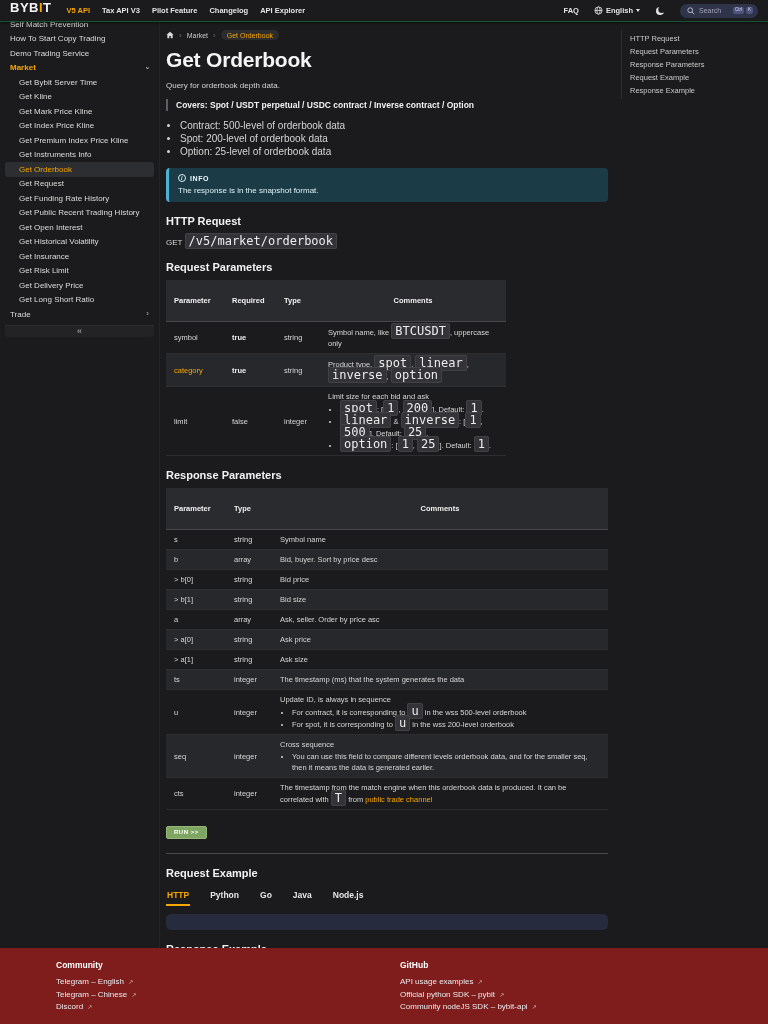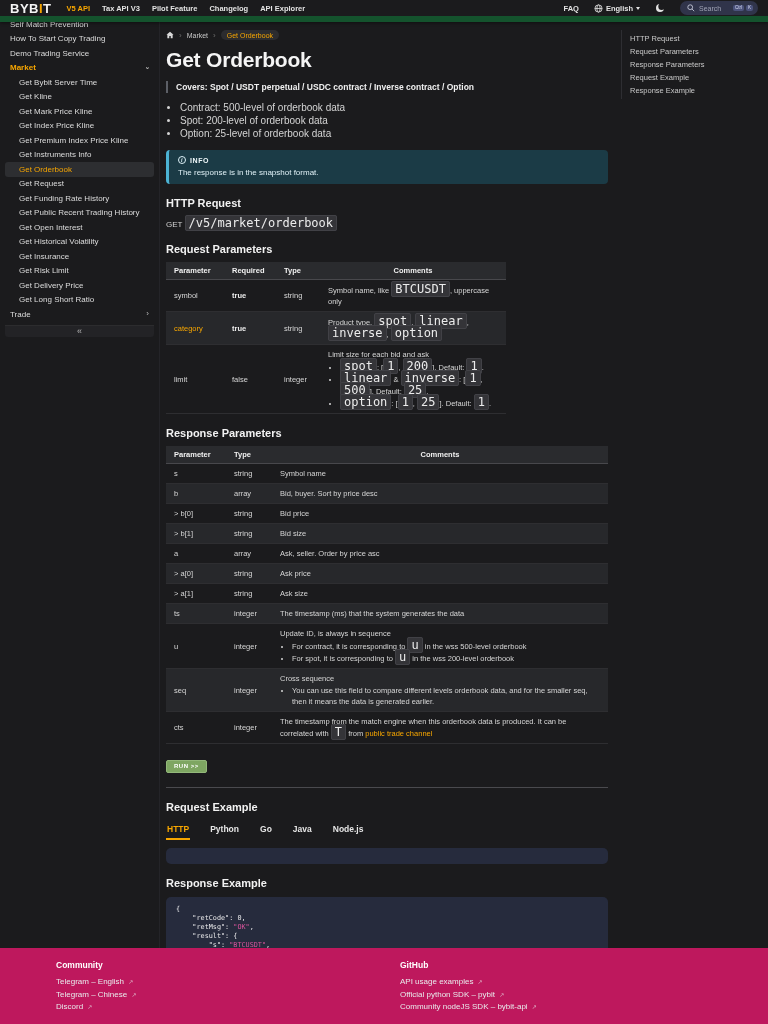--- a/index.html
+++ b/index.html
@@ -2,22 +2,22 @@
 <html><head>
 <meta charset="utf-8">
 <style>
   * { box-sizing: border-box; margin: 0; padding: 0; }
   html,body { width:768px; height:1024px; overflow:hidden; }
   body { background:#1b1b1d; color:#dadada; font-family:"Liberation Sans",sans-serif; position:relative; }
   .accent { color:#f7a600; }
 
   
   .navbar { position:absolute; top:0; left:0; right:0; height:22px; background:#1b1b1d;
-            display:flex; align-items:center; gap:11px; padding:0 10px;
-            border-bottom:6px solid #14532d; box-shadow:0 1px 3px rgba(0,0,0,.45); z-index:9; }
+            display:flex; gap:11px; padding:0 10px;
+            border-bottom:1px solid #14532d; box-shadow:0 1px 3px rgba(0,0,0,.45); z-index:9; }
   .logo { font-size:13px; font-weight:800; letter-spacing:.5px; color:#f4f4f4; margin-right:4px; }
   .nav-links { display:flex; gap:12px; align-items:center; }
   .nav-link { font-size:7.5px; font-weight:600; color:#e3e3e3; text-decoration:none; cursor:pointer; }
   .nav-link.active { color:#f7a600; }
   .nav-right { margin-left:auto; display:flex; align-items:center; gap:15px; }
   .lang { display:flex; align-items:center; gap:3px; font-size:7.5px; font-weight:600; color:#e3e3e3; cursor:pointer; }
   .caret { width:0; height:0; border-left:2.5px solid transparent; border-right:2.5px solid transparent; border-top:3px solid #e3e3e3; display:inline-block; }
   .search { display:flex; align-items:center; gap:4px; background:#30344a; border-radius:9px;
             height:14px; padding:0 5px 0 7px; min-width:78px; cursor:pointer; }
   .search-txt { font-size:7px; color:#9fa2b4; flex:1; }
@@ -65,21 +65,21 @@
               display:inline-flex; align-items:center; justify-content:center;
               font-size:5.5px; font-style:italic; font-weight:700; color:#dcf0f7; font-family:"Liberation Serif",serif; }
   .adm-body { font-size:8px; color:#dff0f6; margin-top:4px; }
   h2 { font-size:11px; font-weight:800; color:#f2f2f2; margin:13px 0 7px; }
   .get-line { font-size:8px; color:#d4d4d4; margin-bottom:4px; }
   .icode { font-family:"DejaVu Sans Mono",monospace; font-size:12px; background:#343438;
            border:1px solid #414146; border-radius:2px; padding:0 3px; color:#ececec; white-space:nowrap; }
   .link { color:#f7a600; cursor:pointer; }
 
   table { border-collapse:collapse; font-size:7.5px; margin:4px 0 10px; }
-  th { background:#2a2b2e; font-weight:700; color:#f0f0f0; text-align:left; padding:4px 8px;
+  th { background:#2a2b2e; font-weight:700; color:#f0f0f0; text-align:left; padding:16px 8px;
        border-bottom:1px solid #48484c; }
   th.center { text-align:center; }
   td { padding:4px 8px; border-bottom:1px solid #2e2e31; vertical-align:middle; color:#d6d6d6; line-height:11px; }
   tbody tr:nth-child(even) { background:#27282b; }
   td ul { margin:1px 0 0; padding-left:12px; }
   td li { line-height:11px; }
   .bold { font-weight:700; color:#ececec; }
   #req-table col.c1{width:58px} #req-table col.c2{width:52px} #req-table col.c3{width:44px} #req-table col.c4{width:186px}
   #res-table { width:100%; }
   #res-table col.c1{width:60px} #res-table col.c2{width:46px}
@@ -95,21 +95,21 @@
   .tab.active { color:#f7a600; border-bottom-color:#f7a600; }
 
   .codeblock { background:#262b3d; border-radius:5px; padding:8px 10px; margin:8px 0 4px;
                font-family:"DejaVu Sans Mono",monospace; font-size:6.8px; color:#e8e8ea; }
   .codeblock .line { white-space:pre; line-height:10px; }
   #res-code .line { line-height:9.2px; }
   .kw { color:#b78af5; font-style:italic; }
   .str { color:#d8549c; }
 
   
-  .footer { position:absolute; left:0; right:0; bottom:0; height:76px; background:#be185d; padding:12px 0 0 56px; }
+  .footer { position:absolute; left:0; right:0; bottom:0; height:76px; background:#7f1d1d; padding:12px 0 0 56px; }
   .footer-cols { display:flex; }
   .f-col { width:344px; }
   .f-title { font-size:8.5px; font-weight:700; color:#fff; margin-bottom:6px; }
   .f-link { display:block; font-size:8px; color:#e8eaec; line-height:11.5px; text-decoration:none; cursor:pointer; }
   .ext { font-size:6px; opacity:.75; margin-left:2px; }
 
   svg { display:block; }
 </style>
 </head>
 <body>
@@ -230,20 +230,21 @@
     <svg width="8" height="8" viewBox="0 0 10 10">
       <path d="M5 0.8 L9.4 4.6 L8.3 4.6 L8.3 9.2 L5.9 9.2 L5.9 6.2 L4.1 6.2 L4.1 9.2 L1.7 9.2 L1.7 4.6 L0.6 4.6 Z" fill="#d9d9d9"></path>
     </svg>
     <span class="bc-sep">›</span>
     <span>Market</span>
     <span class="bc-sep">›</span>
     <span class="bc-pill">Get Orderbook</span>
   </div>
 
   <h1>Get Orderbook</h1>
+  <p class="intro">Query for orderbook depth data.</p>
 
   <blockquote>Covers: Spot / USDT perpetual / USDC contract / Inverse contract / Option</blockquote>
 
   <ul class="plain">
     <li>Contract: 500-level of orderbook data</li>
     <li>Spot: 200-level of orderbook data</li>
     <li>Option: 25-level of orderbook data</li>
   </ul>
 
   <div class="admonition">

